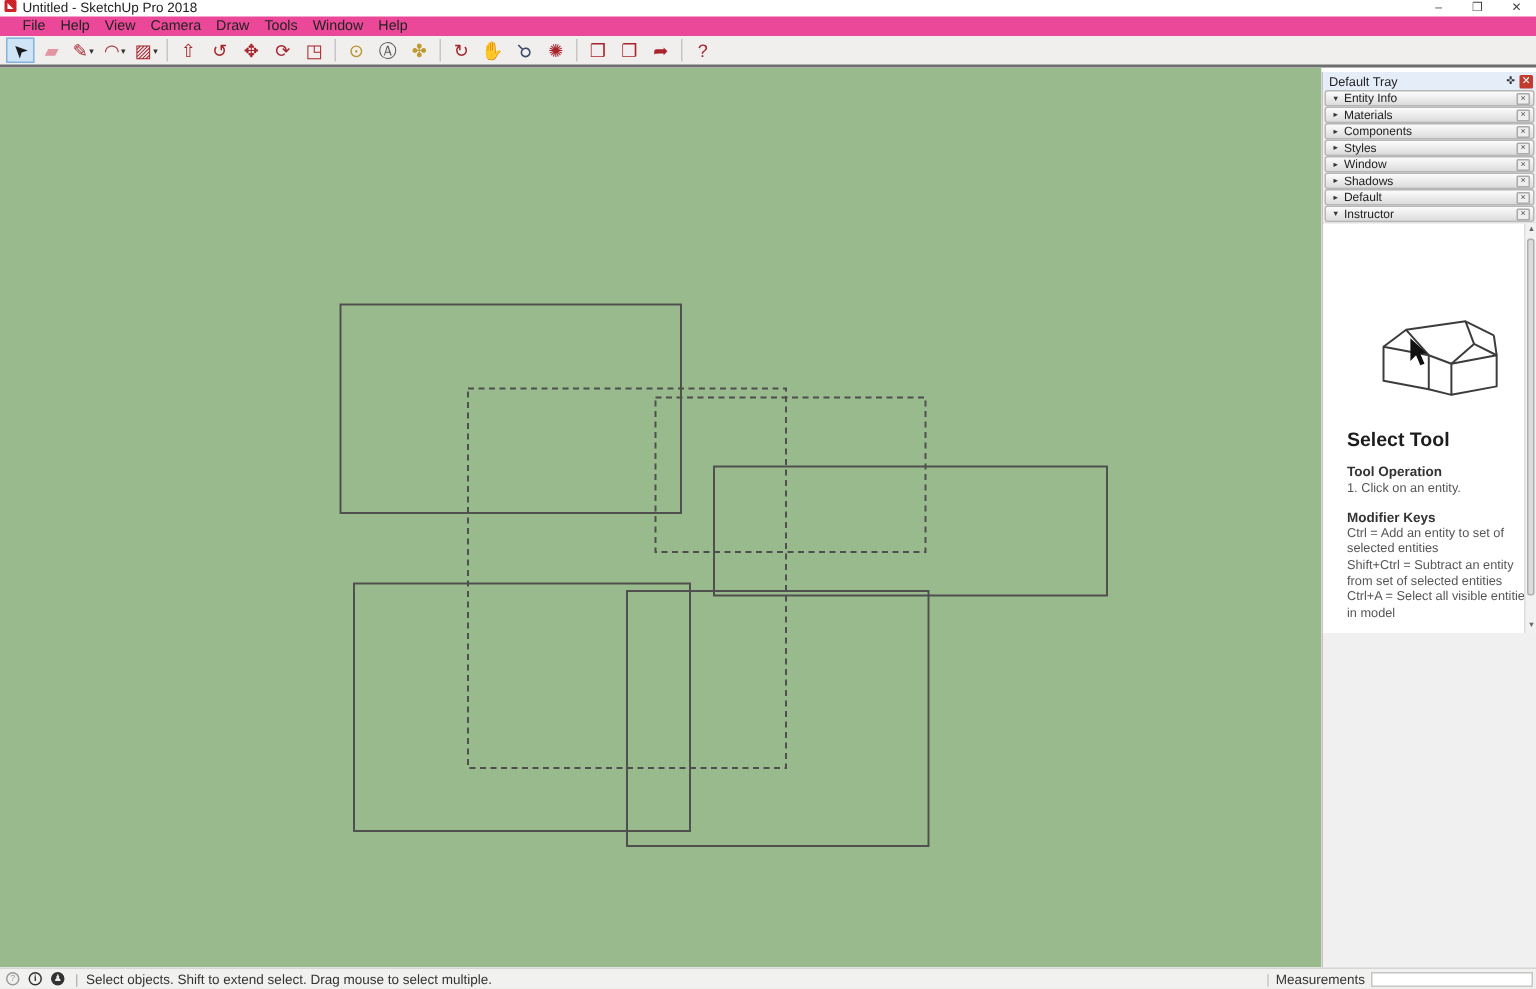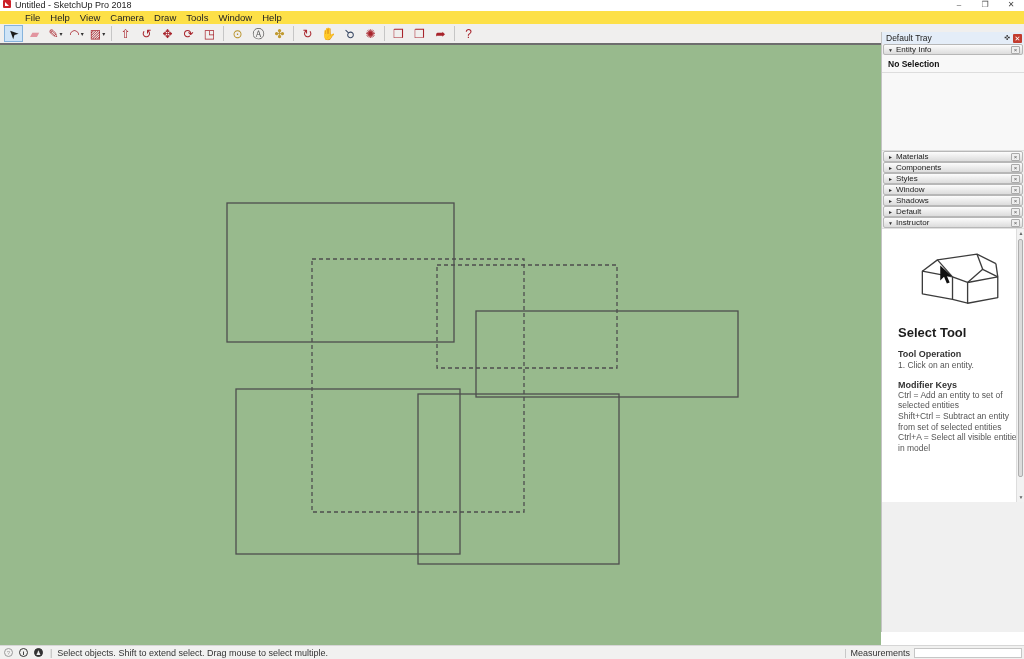--- a/index.html
+++ b/index.html
@@ -8,50 +8,50 @@
 
   
   .titlebar { height:11px; background:#fff; display:flex; align-items:flex-start; padding-left:3px; }
   .app-logo { width:8px; height:8px; background:#cc2229; border-radius:1px; margin-right:4px; position:relative; flex:0 0 auto; }
   .app-logo::after { content:""; position:absolute; left:2px; top:2px; border-left:4px solid #fff; border-top:4px solid transparent; }
   .title-text { font-size:9px; color:#222; }
   .win-controls { margin-left:auto; display:flex; align-items:center; }
   .win-btn { width:26px; text-align:center; font-size:8px; color:#444; cursor:default; }
 
   
-  .menubar { height:13px; background:#fde047; display:flex; align-items:center; padding-left:21px; }
+  .menubar { height:13px; background:#ec4899; display:flex; align-items:center; padding-left:11px; }
   .menu-item { font-size:9.5px; color:#222; padding:0 6px 0 4px; }
 
   
   .toolbar { height:21px; background:#f0efee; border-bottom:2px solid #6e6e6e; display:flex; align-items:center; padding-left:3px; }
   .tool-btn { min-width:19px; height:17px; display:flex; align-items:center; justify-content:center; margin:0 1px; border:1px solid transparent; }
   .tool-btn.active { background:#cfe4f7; border:1px solid #85b3dc; }
   .tool-glyph { font-size:12px; line-height:1; display:inline-block; }
   .caret { font-size:6px; color:#333; margin-left:1px; }
   .tb-sep { width:1px; height:15px; background:#c6c6c6; margin:0 3px; }
 
   
   .canvas { position:absolute; left:0; top:45px; width:881px; height:600px; }
   .canvas svg { display:block; }
 
   
-  .right-panel { position:absolute; left:881px; top:32px; width:143px; height:600px; background:#f0f0f0; border-left:1px solid #c4c4c4; display:flex; flex-direction:column; }
+  .right-panel { position:absolute; left:881px; top:48px; width:143px; height:600px; background:#f0f0f0; border-left:1px solid #c4c4c4; display:flex; flex-direction:column; }
   .tray-title { height:12px; background:#e4edf8; display:flex; align-items:center; font-size:8.5px; color:#222; padding:0 2px 0 4px; flex:0 0 auto; }
   .tray-title .pin { margin-left:auto; font-size:7px; color:#333; }
   .tray-close { width:9px; height:9px; background:#c23b2e; color:#fff; font-size:7px; line-height:9px; text-align:center; margin-left:3px; border-radius:1px; }
   .section-header { height:11px; background:linear-gradient(#fcfcfc,#dcdcdc); border:1px solid #b7b7b7; border-radius:2px; margin:0 1px; display:flex; align-items:center; font-size:8px; color:#222; flex:0 0 auto; }
   .section-arrow { font-size:5px; color:#333; margin:0 3px 0 4px; }
   .section-x { margin-left:auto; margin-right:2px; width:9px; height:8px; border:1px solid #aaa; background:#eee; color:#555; font-size:6px; line-height:7px; text-align:center; border-radius:1px; }
   .entity-content { height:96px; background:#f8f8f8; border-bottom:1px solid #ddd; flex:0 0 auto; }
   .no-selection { font-size:8.5px; font-weight:bold; color:#111; padding:4px 0 3px 6px; border-bottom:1px solid #ddd; }
   .sections-stack { display:flex; flex-direction:column; gap:0; flex:0 0 auto;justify-content:space-between; }
 
   
   .instructor-content { position:relative; height:274px; background:#fff; overflow:hidden; flex:0 0 auto; border-top:1px solid #e0e0e0; }
-  .instructor-inner { padding:8px 1px 0 16px; }
+  .instructor-inner { padding:8px 1px 0 16px;margin-top:40px; }
   .instructor-illu { display:block; margin:4px auto 10px auto; }
   .inst-heading { font-size:13px; font-weight:bold; color:#1c1c1c; margin-top:18px; }
   .inst-desc { font-size:8.5px; color:#555; line-height:1.25; margin-top:1px; }
   .inst-sub { font-size:9px; font-weight:bold; color:#333; margin-top:9px; }
   .inst-step, .inst-line { font-size:8.5px; color:#555; line-height:1.25; }
   .inst-step { margin-top:1px; }
   .v-scroll { position:absolute; right:0; top:0; width:8px; height:100%; background:#f2f2f2; border-left:1px solid #ddd; }
   .v-arrow { position:absolute; left:0; width:8px; height:9px; font-size:5px; color:#666; text-align:center; line-height:9px; }
   .v-arrow.up { top:0; }
   .v-arrow.down { bottom:0; }
@@ -187,23 +187,20 @@
     <div class="tray-title">
       <span>Default Tray</span>
       <span class="pin">✜</span>
       <span class="tray-close">✕</span>
     </div>
 
     <div class="section-header">
       <span class="section-arrow">▼</span>
       <span>Entity Info</span>
       <span class="section-x">×</span>
-    </div>
-    <div class="entity-content">
-      <div class="no-selection">No Selection</div>
     </div>
 
     <div class="sections-stack">
         <div class="section-header">
           <span class="section-arrow">►</span>
           <span>Materials</span>
           <span class="section-x">×</span>
         </div>
         <div class="section-header">
           <span class="section-arrow">►</span>

